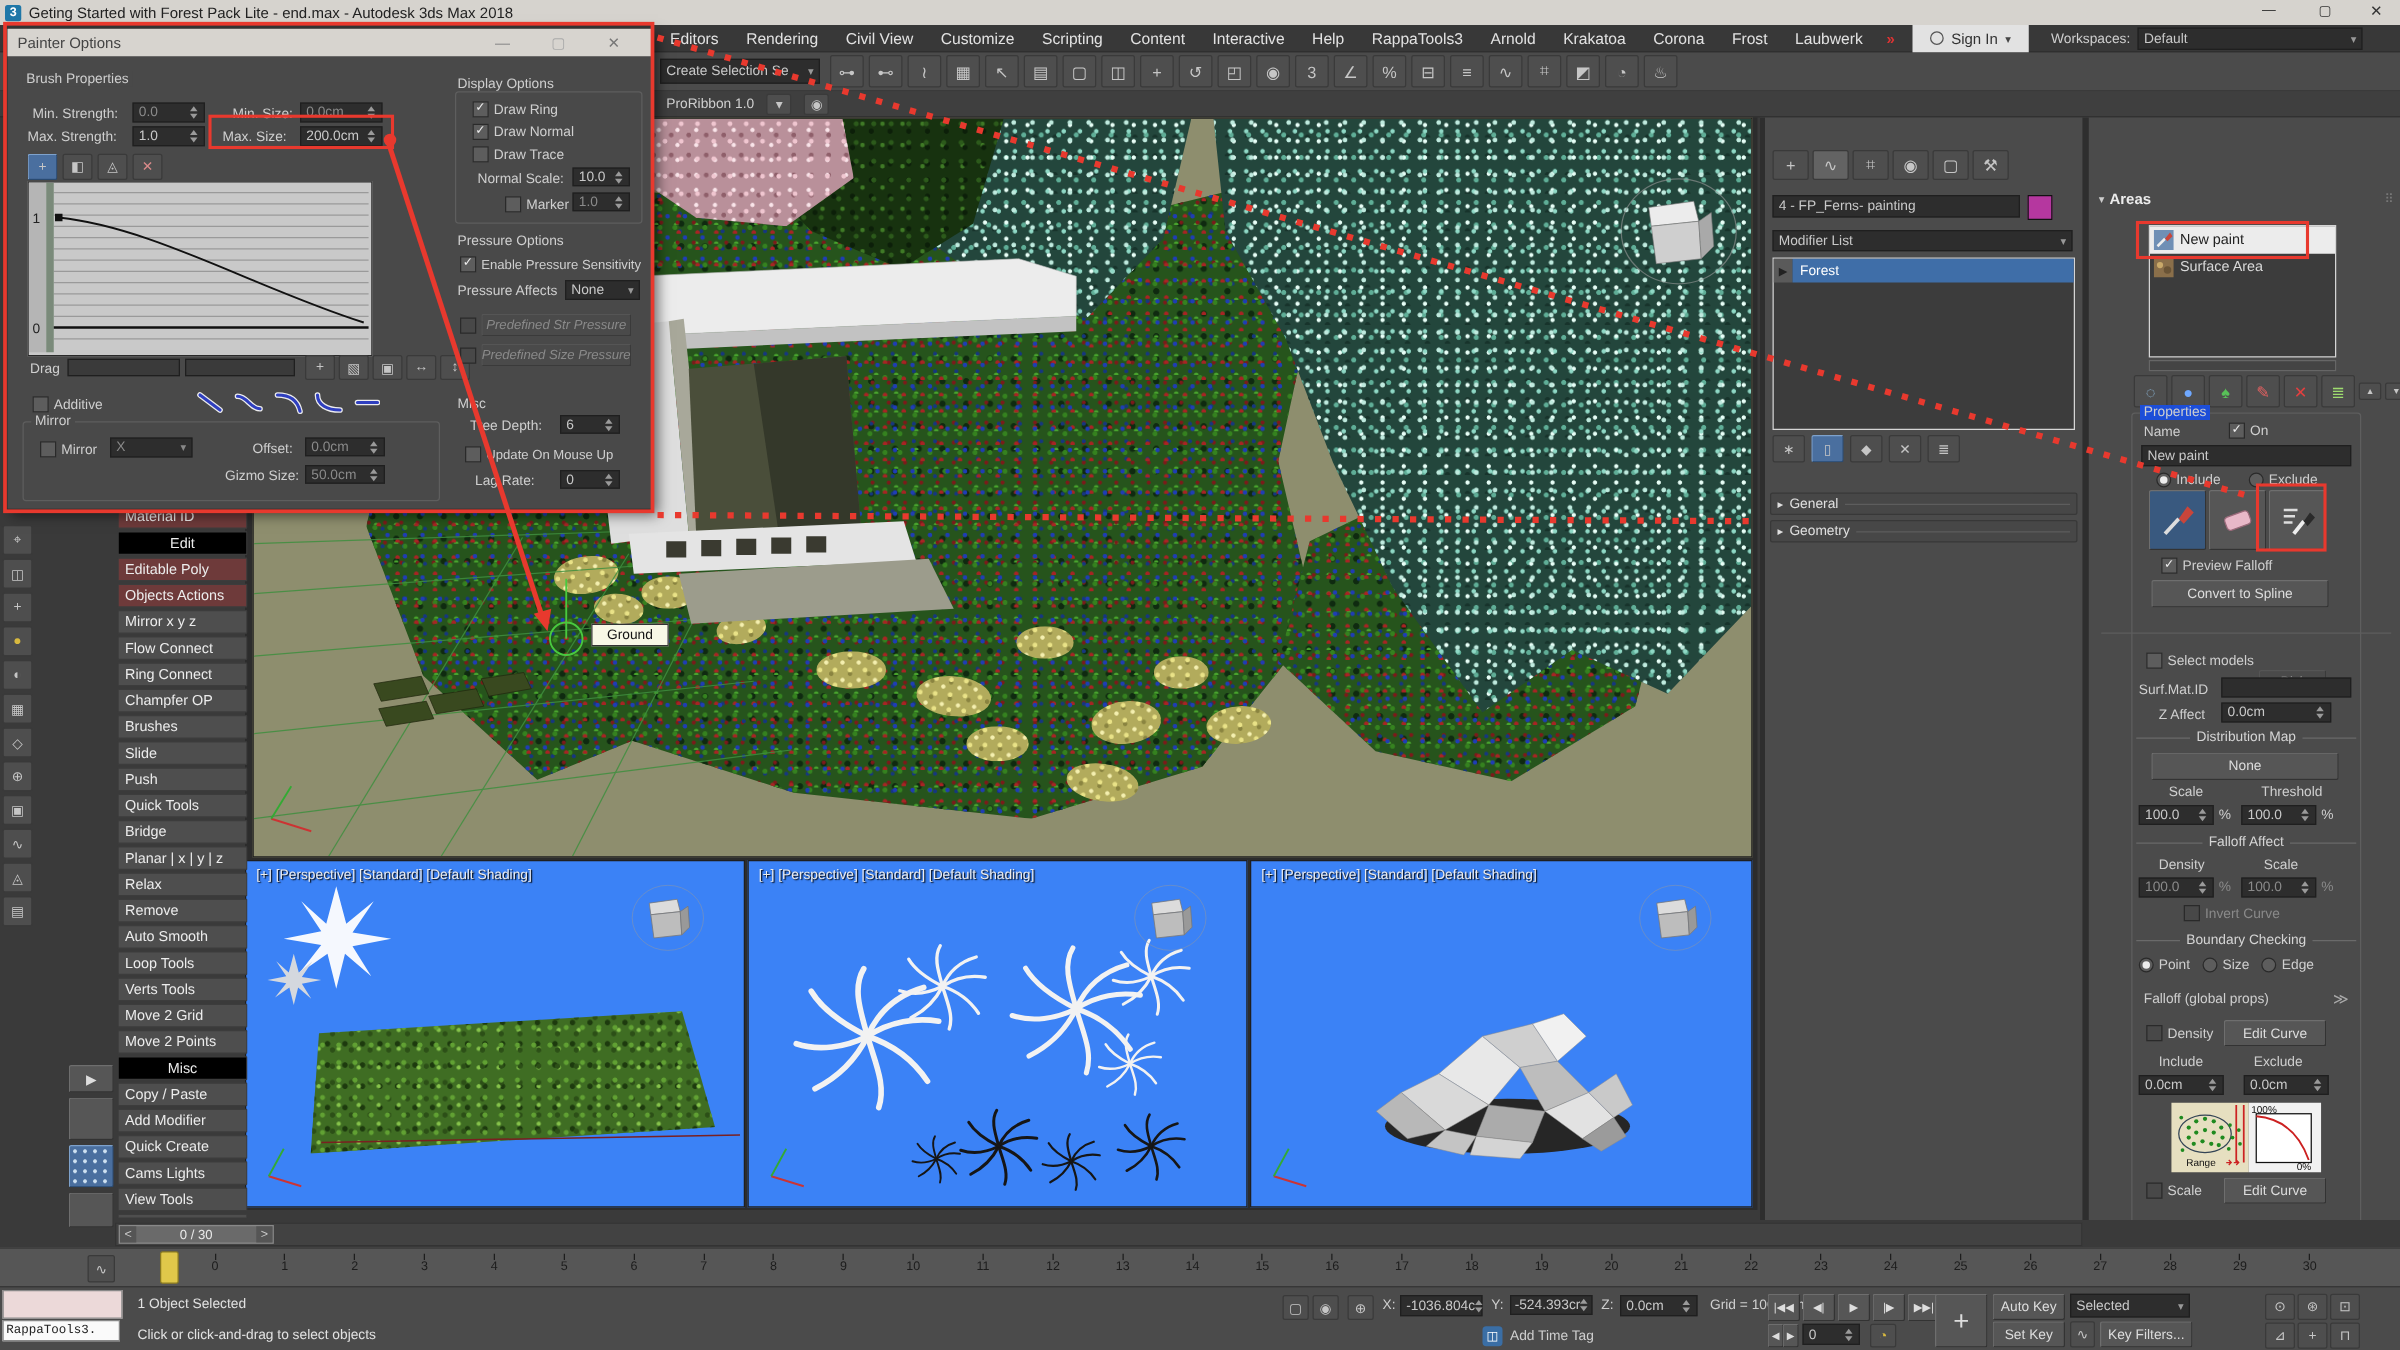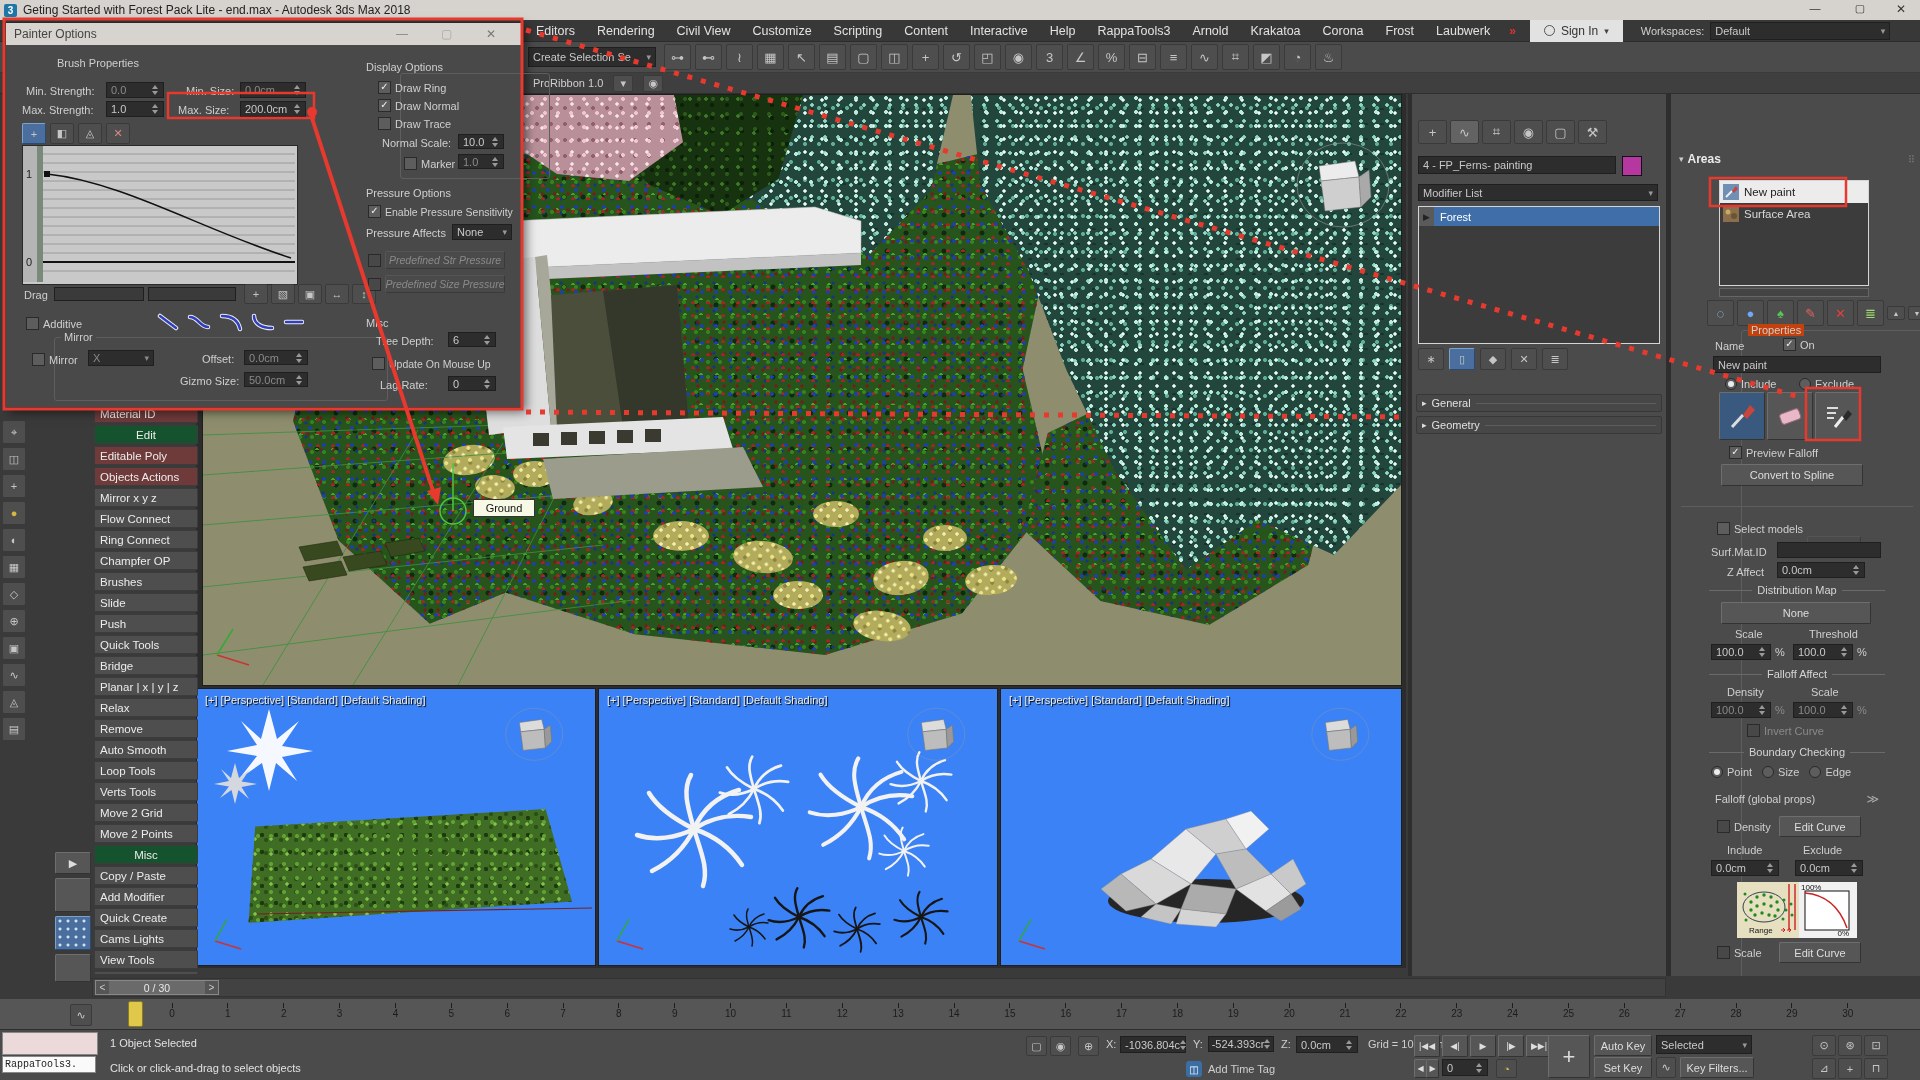--- a/index.html
+++ b/index.html
@@ -16,21 +16,21 @@
   .spin i{display:block;width:0;height:0;border-left:3px solid transparent;border-right:3px solid transparent;}
   .spin .u{border-bottom:4px solid #9a9a9a;}
   .spin .d{border-top:4px solid #9a9a9a;}
   .cb{width:11px;height:11px;background:#5d5d5d;border:1px solid #2a2a2a;color:#f2f2f2;font-size:10px;line-height:10px;text-align:center;flex:none;}
   .cb.dis{background:#484848;}
   .radio{width:10px;height:10px;border-radius:50%;background:#5d5d5d;border:1px solid #2a2a2a;position:relative;flex:none;}
   .radio.sel::after{content:"";position:absolute;inset:2px;border-radius:50%;background:#ececec;}
   .lbl{color:#cfcfcf;font-size:11px;white-space:nowrap;}
   .lbl.dim{color:#8a8a8a;}
   .row{display:flex;align-items:center;gap:4px;position:absolute;}
-  .group{border:1px solid #5e5e5e;border-radius:3px;position:absolute;margin-left:36px;}
+  .group{border:1px solid #5e5e5e;border-radius:3px;position:absolute;}
   .gtitle{position:absolute;top:-7px;left:6px;background:#494949;padding:0 3px;font-size:11px;color:#cfcfcf;}
   .sechdr{position:absolute;display:flex;align-items:center;gap:5px;color:#d5d5d5;font-size:11px;}
   .sechdr::before,.sechdr::after{content:"";height:1px;background:#6a6a6a;flex:1;min-width:8px;}
   .rollout{background:#474747;border:1px solid #383838;border-radius:2px;color:#e0e0e0;font-size:11px;display:flex;align-items:center;padding:0 5px;gap:5px;position:absolute;}
   .rollout .rule{flex:1;height:1px;background:#5d5d5d;}
   .vp{position:absolute;background:#3b82f6;border:1px solid #1f1f1f;overflow:hidden;}
   .vp-label{position:absolute;left:8px;top:5px;color:#ececec;font-size:11px;text-shadow:1px 1px 1px #000;z-index:4;}
   
   .sp{position:absolute;}
   .sp-rgb{background-color:#26541c;background-image:
@@ -65,21 +65,21 @@
     radial-gradient(circle at 12px 5px,#8a8440 1.5px,transparent 2.1px);
     background-size:12px 12px,13px 14px,15px 13px;border-radius:50%;}
   .sp-grass{background-color:#3f6d23;background-image:
     radial-gradient(circle at 3px 4px,#61a133 1.7px,transparent 2.3px),
     radial-gradient(circle at 9px 10px,#2c4f17 1.8px,transparent 2.4px),
     radial-gradient(circle at 13px 5px,#85c24a 1.4px,transparent 2px),
     radial-gradient(circle at 6px 14px,#1d3a0e 1.9px,transparent 2.5px);
     background-size:13px 14px,15px 13px,16px 15px,14px 17px;}
   
   .sb-item{height:17px;margin-bottom:2px;background:#4e4e4e;border:1px solid #3c3c3c;color:#ececec;font-size:11.5px;display:flex;align-items:center;padding:0 5px;border-radius:1px;}
-  .sb-item.t-header{justify-content:center;background:#14532d;}
+  .sb-item.t-header{justify-content:center;background:#000000;}
   .sb-item.t-hot{background:#6e3a3a;}
   
   .menu-item{padding:0 11px;color:#e2e2e2;font-size:12.5px;cursor:default;white-space:nowrap;}
   .tick{display:flex;flex-direction:column;align-items:center;width:14px;}
   .tick .mark{width:1px;height:5px;background:#1d1d1d;}
   .tick .num{color:#1c1c1c;font-size:10px;line-height:11px;}
   .t-yellow{color:#d8b93f !important;}
   .t-c1{color:#9fd4ff;} .t-c2{color:#6fa8ff;} .t-c3{color:#58c158;} .t-c4{color:#e06060;} .t-c5{color:#e04040;} .t-c6{color:#9fdc6f;}
   .t-active{background:#636363 !important;}
   .t-on{background:#4a6f9f !important;border-color:#7ea2cc #2a4a70 #2a4a70 #7ea2cc !important;}
@@ -620,21 +620,21 @@
         <span class="ic t-c4" style="width:25px;height:24px;">✎</span>
 
         <span class="ic t-c5" style="width:25px;height:24px;">✕</span>
 
         <span class="ic t-c6" style="width:25px;height:24px;">≣</span>
 
       <span class="ic sm" style="width:16px;height:12px;font-size:7px;">▲</span>
       <span class="ic sm" style="width:16px;height:12px;font-size:7px;">▼</span>
     </div>
     <div class="group" style="left:34px;top:236px;width:182px;height:648px;border-color:#5e5e5e;background:transparent;">
-      <span class="gtitle" style="background:#c2410c;">Properties</span>
+      <span class="gtitle" style="background:#1d4ed8;">Properties</span>
     </div>
     <span class="lbl abs" style="left:44px;top:246px;">Name</span>
     <span class="row" style="left:112px;top:244px;">
       <span class="cb"><span class="dlg-check">✓</span></span>
       <span class="lbl">On</span>
     </span>
     <span class="field" style="left:42px;top:262px;width:168px;height:17px;position:absolute;">New paint</span>
     <span class="row" style="left:54px;top:284px;">
       <span class="radio sel"></span>
       <span class="lbl">Include</span>

